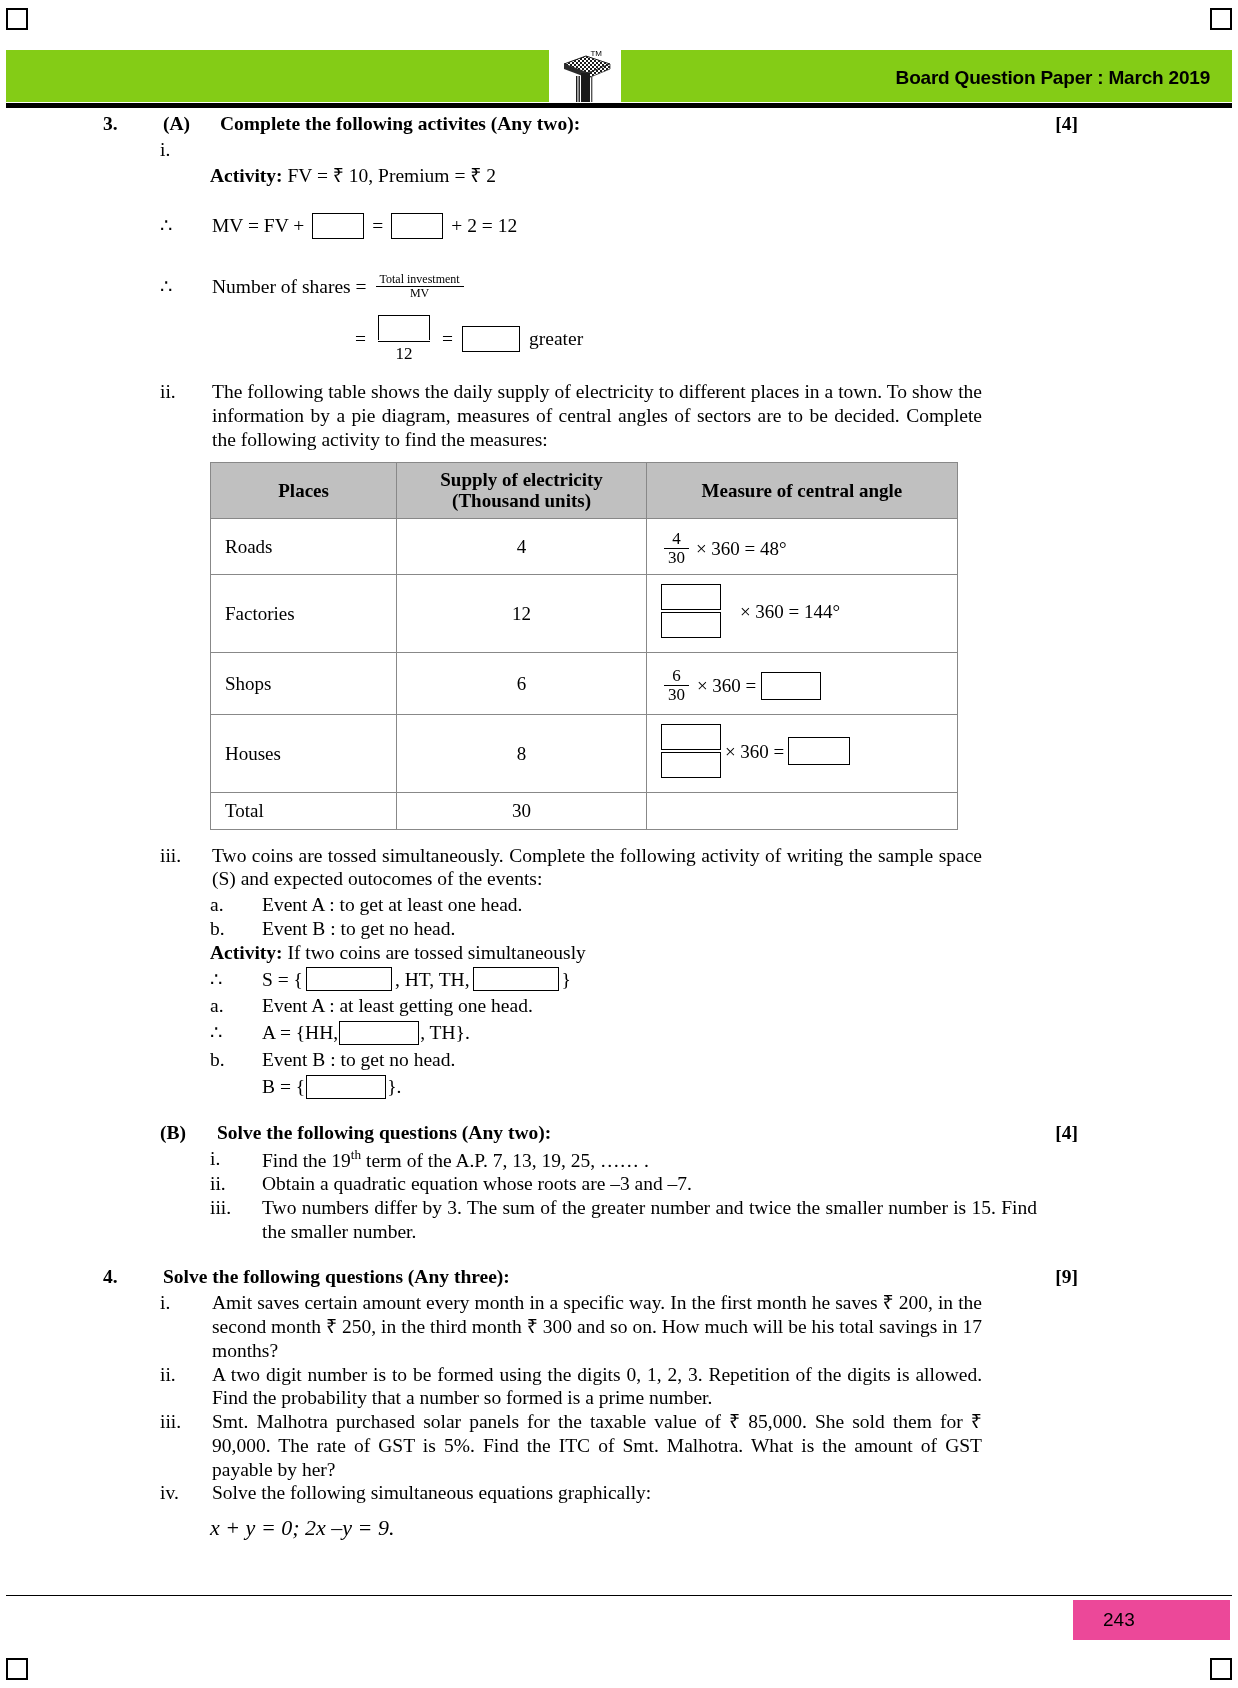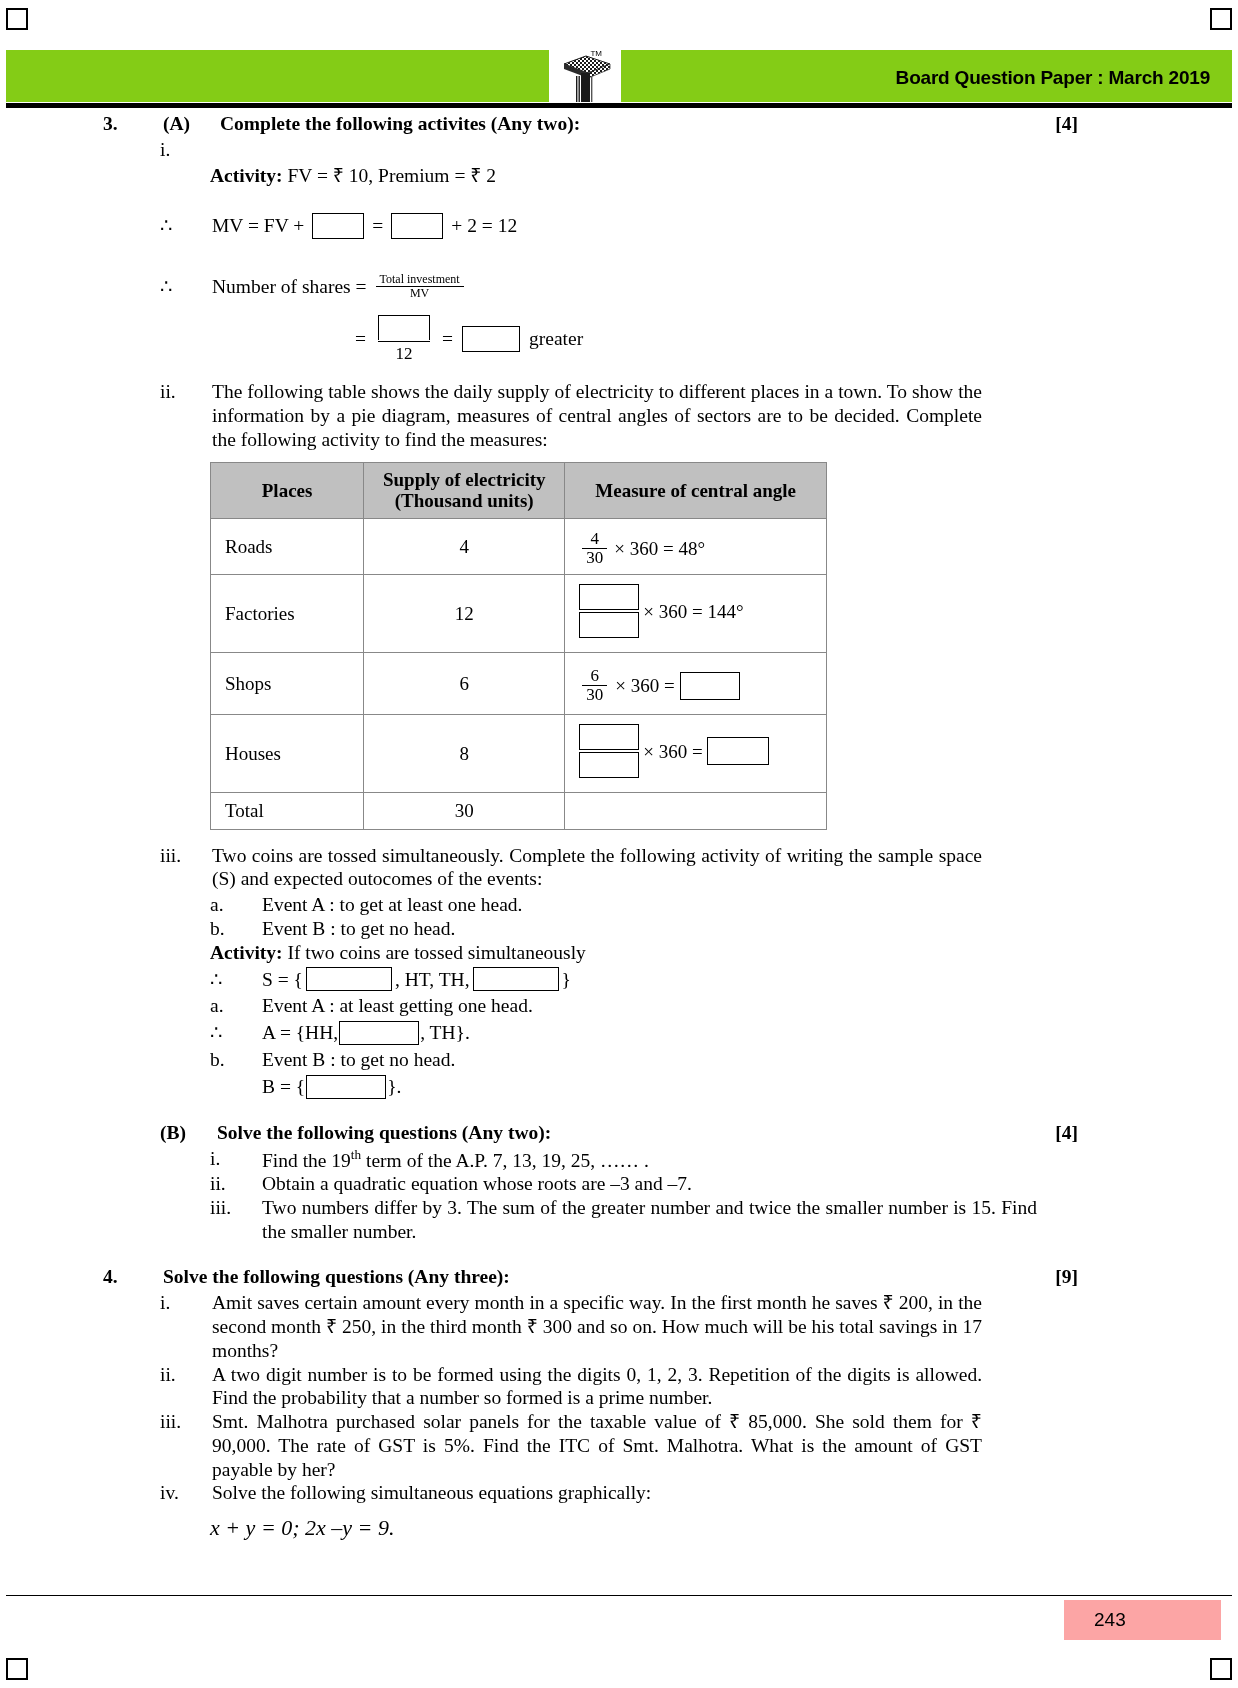--- a/index.html
+++ b/index.html
@@ -87,43 +87,43 @@
   }
   .frac .num { display:block; padding:0 4px; }
   .frac .den { display:block; border-top:1.2px solid #000; padding:0 4px; }
   .frac-box { display:inline-block; vertical-align:middle; text-align:center; margin:0 3px; }
   .frac-box .num { display:block; }
   .frac-box .den { display:block; border-top:1.3px solid #000; padding-top:2px; margin-top:1px; }
 
   
   table.pie {
     border-collapse:collapse; margin-left:210px; margin-top:10px;
-    width:617px; font-size:19px;
+    width:748px; font-size:19px;
   }
   table.pie th, table.pie td {
     border:1px solid #888; padding:6px 8px; vertical-align:middle;
   }
   table.pie thead th {
     background:#c0c0c0; text-align:center; font-weight:bold; line-height:1.15;
   }
   table.pie td.c1 { width:170px; padding-left:14px; }
   table.pie td.c2 { width:228px; text-align:center; }
   table.pie td.c3 { width:284px; padding-left:14px; }
 
   .sup { font-size:0.68em; vertical-align:super; }
   .ital { font-style:italic; }
 
   
   .footer-rule {
     position:absolute; left:6px; bottom:92px; width:1226px;
     border-top:1px solid #000;
   }
   .pagebox {
-    position:absolute; right:17px; bottom:48px;
-    width:157px; height:40px; background:#fca5a5;
+    position:absolute; right:8px; bottom:48px;
+    width:157px; height:40px; background:#ec4899;
     display:flex; align-items:center; padding-left:30px;
     font-family:"Liberation Sans", sans-serif; font-size:19px;
   }
 </style>
 </head>
 <body>
 
 <div class="crop tl"></div>
 <div class="crop tr"></div>
 <div class="crop bl"></div>
@@ -250,21 +250,21 @@
             </span>
             <span>× 360 = 48°</span>
           </span>
         </td>
       </tr>
 
       <tr style="height:78px;">
         <td class="c1">Factories</td>
         <td class="c2">12</td>
         <td class="c3">
-          <span style="display:inline-flex;align-items:center;gap:4px;">
+          <span style="display:inline-flex;align-items:center;gap:19px;">
             <span style="display:inline-block;text-align:center;">
               <span class="box" style="display:block;width:60px;height:26px;"></span>
               <span class="box" style="display:block;width:60px;height:26px;margin-top:2px;"></span>
             </span>
             <span>× 360 = 144°</span>
           </span>
         </td>
       </tr>
 
       <tr style="height:62px;">

